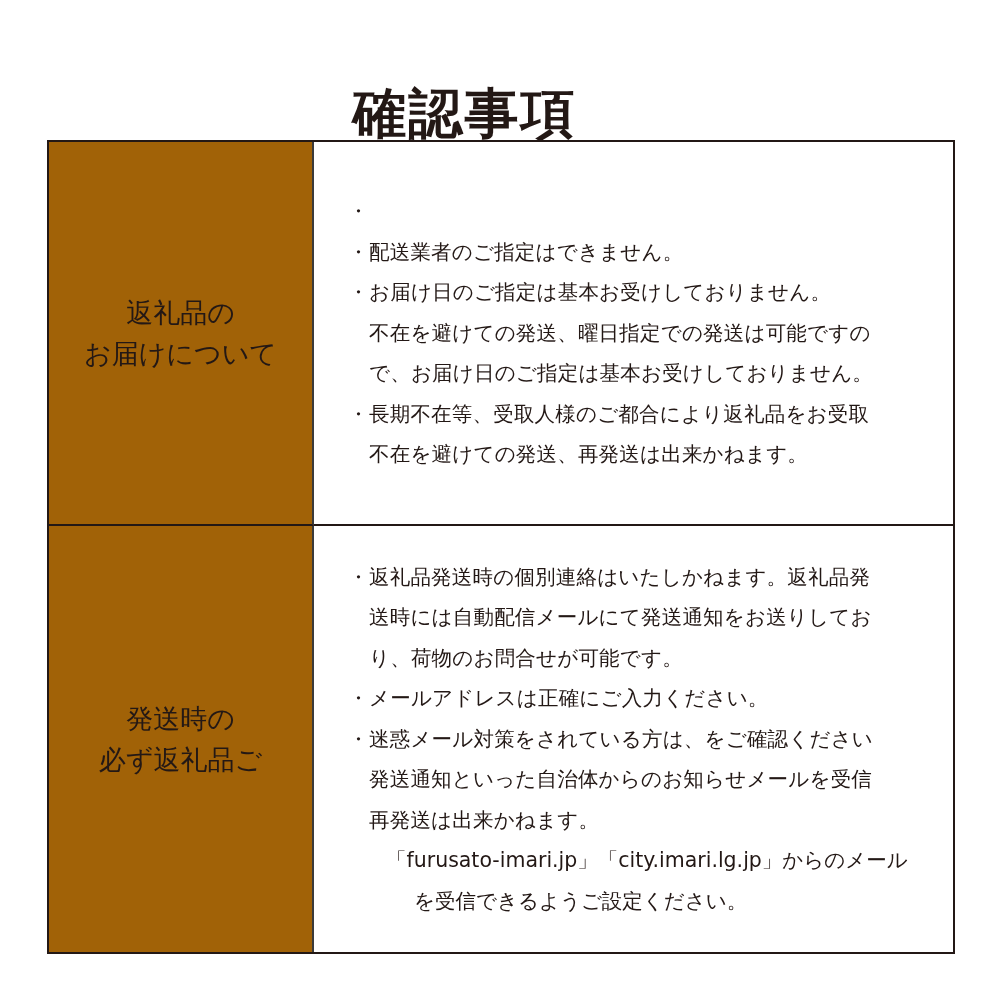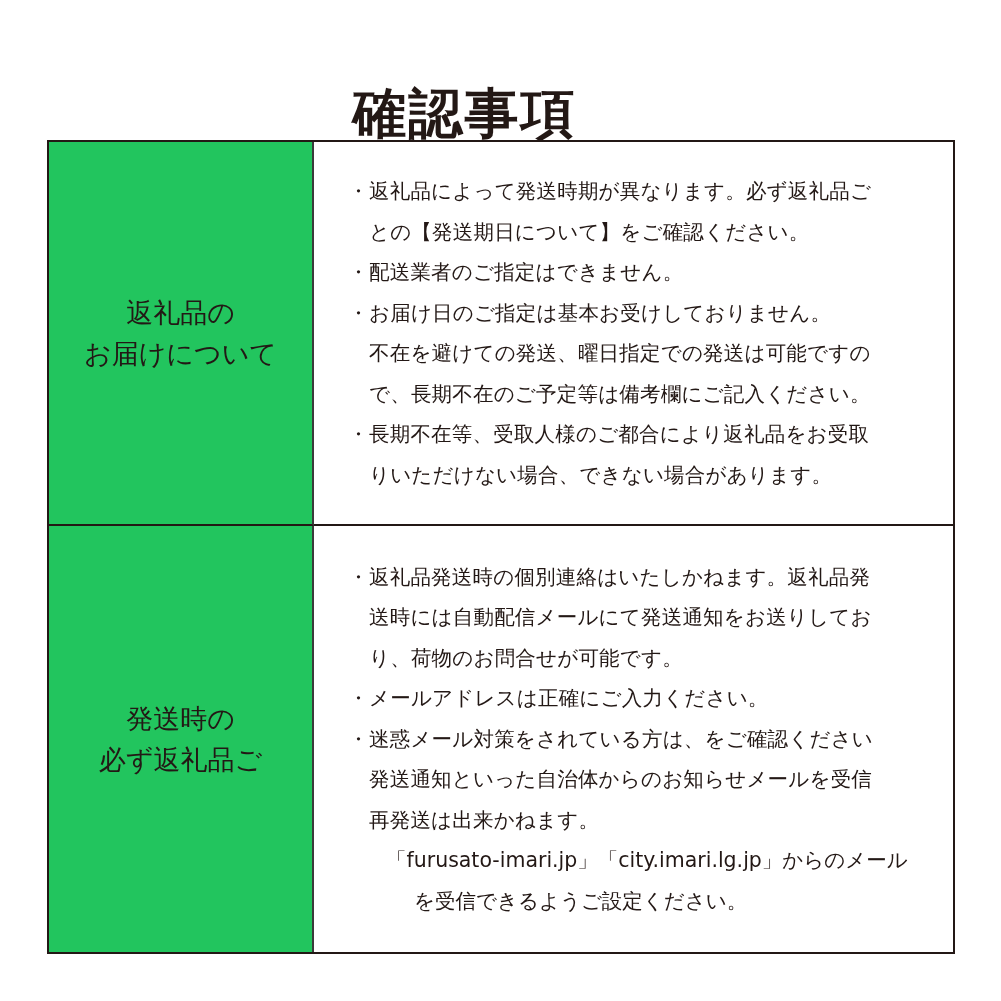--- a/index.html
+++ b/index.html
@@ -33,21 +33,21 @@
     top: 140px;
     width: 908px;
     height: 814px;
     border: 2px solid #231815;
     box-sizing: border-box;
     display: grid;
     grid-template-columns: 265px 1fr;
     grid-template-rows: 384px 1fr;
   }
   .label-cell {
-    background: #22c55e;
+    background: #a16207;
     border-right: 2px solid #3a3a3a;
     display: flex;
     align-items: center;
     justify-content: center;
     text-align: center;
     font-size: 27px;
     line-height: 41px;
     color: #231815;
   }
   .row-top .label-cell, .row-top .content-cell {
@@ -111,44 +111,40 @@
     <div class="label-cell">
       <div class="label-text">
         <span>返礼品の</span>
         <span>お届けについて</span>
       </div>
     </div>
     <div class="content-cell">
       <ul class="bullet-list">
         <li class="bullet-item">
           <span class="bullet-mark">・</span>
-          <span class="bullet-lines">
-            <span>返礼品によって発送時期が異なります。必ず返礼品ご</span>
-            <span>との【発送期日について】をご確認ください。</span>
-          </span>
         </li>
         <li class="bullet-item">
           <span class="bullet-mark">・</span>
           <span class="bullet-lines">
             <span>配送業者のご指定はできません。</span>
           </span>
         </li>
         <li class="bullet-item">
           <span class="bullet-mark">・</span>
           <span class="bullet-lines">
             <span>お届け日のご指定は基本お受けしておりません。</span>
             <span>不在を避けての発送、曜日指定での発送は可能ですの</span>
-            <span>で、長期不在のご予定等は備考欄にご記入ください。</span>
+            <span>で、お届け日のご指定は基本お受けしておりません。</span>
           </span>
         </li>
         <li class="bullet-item">
           <span class="bullet-mark">・</span>
           <span class="bullet-lines">
             <span>長期不在等、受取人様のご都合により返礼品をお受取</span>
-            <span>りいただけない場合、できない場合があります。</span>
+            <span>不在を避けての発送、再発送は出来かねます。</span>
           </span>
         </li>
       </ul>
     </div>
   </div>
 
   <div class="row row-bottom">
     <div class="label-cell">
       <div class="label-text">
         <span>発送時の</span>

